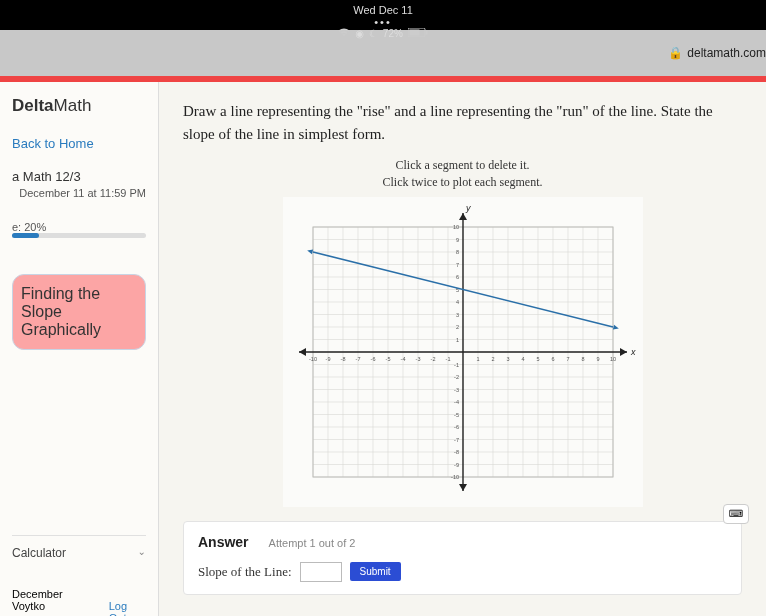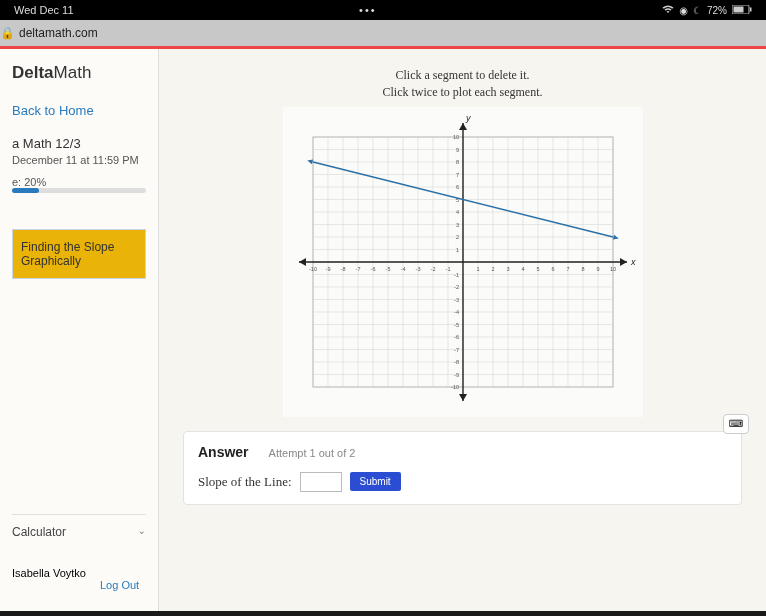--- a/index.html
+++ b/index.html
@@ -1,34 +1,34 @@
 <!DOCTYPE html>
 <html><head>
   <meta charset="utf-8">
   <style>
     * { margin: 0; padding: 0; box-sizing: border-box; }
     body { font-family: -apple-system, BlinkMacSystemFont, 'Segoe UI', Arial, sans-serif; background: #1a1a1a; width: 766px; height: 616px; overflow: hidden; }
-    .status-bar { display: flex; justify-content: space-between; align-items: center; background: #000; color: #ddd; padding: 4px 14px; font-size: 11px; height: 20px; }
+    .status-bar { display: flex; justify-content: space-between; align-items: center; background: #000; color: #ddd; padding: 4px 14px; font-size: 11px; height: 30px; flex-direction: column; }
     .status-left { font-weight: 500; }
     .status-center { letter-spacing: 2px; }
     .status-right { display: flex; align-items: center; gap: 5px; font-size: 10px; }
-    .url-bar { background: #c8c8c8; text-align: left; padding: 6px 0; font-size: 12px; color: #222; border-bottom: 3px solid #ef4444; }
+    .url-bar { background: #c8c8c8; text-align: right; padding: 16px 0; font-size: 12px; color: #222; border-bottom: 6px solid #ef4444; }
     .lock-icon { display: inline-block; margin-right: 4px; }
     .main-layout { display: flex; height: 562px; background: #f0eeea; }
     .sidebar { width: 159px; background: #fcfbf8; padding: 14px 12px; border-right: 1px solid #ddd; display: flex; flex-direction: column; }
     .brand { font-size: 17px; color: #333; margin-bottom: 20px; }
     .brand-bold { font-weight: 600; }
     .brand-light { font-weight: 300; }
     .back-link { color: #2a7bbe; font-size: 13px; margin-bottom: 18px; cursor: pointer; }
     .assignment-name { font-size: 13px; color: #333; font-weight: 500; margin-bottom: 3px; }
-    .due-date { font-size: 11px; color: #555; margin-bottom: 10px; }
+    .due-date { font-size: 11px; color: #555; margin-bottom: 22px; text-align: right; }
     .score-label { font-size: 11px; color: #555; margin-bottom: 0; }
     .progress-track { width: 100%; height: 5px; background: #ddd; border-radius: 3px; margin-bottom: 36px; }
     .progress-fill { width: 20%; height: 100%; background: #2a7bbe; border-radius: 3px; }
-    .topic-card { background: #eab308; border: 1px solid #c8d4e4; border-radius: 0; padding: 10px 8px; font-size: 12px; color: #333; cursor: pointer; }
+    .topic-card { background: #fca5a5; border: 1px solid #c8d4e4; border-radius: 12px; padding: 10px 8px; font-size: 16px; color: #333; cursor: pointer; }
     .sidebar-spacer { flex: 1; }
     .calc-row { display: flex; justify-content: space-between; border-top: 1px solid #e0e0e0; padding: 10px 0; font-size: 12px; color: #444; cursor: pointer; }
     .logout-row { display: flex; align-items: center; gap: 14px; font-size: 11px; padding: 6px 0; }
     .logout-link { color: #2a7bbe; cursor: pointer; margin-top: 24px; }
     .content { flex: 1; padding: 18px 24px 0 24px; background: #f6f5f0; overflow: hidden; }
     .question { font-family: Georgia, serif; font-size: 15px; color: #222; line-height: 1.5; margin-bottom: 12px; }
     .instructions { text-align: center; font-family: Georgia, serif; font-size: 12px; color: #333; margin-bottom: 6px; line-height: 1.4; }
     .graph-wrap { display: flex; justify-content: center; }
     .graph-svg { background: #fbfbf9; }
     .answer-box { background: #fff; border: 1px solid #e3e3e3; border-radius: 4px; margin-top: 14px; padding: 12px 14px; position: relative; }
@@ -82,26 +82,27 @@
     <div class="progress-track">
       <div class="progress-fill"></div>
     </div>
     <div class="topic-card">Finding the Slope Graphically</div>
     <div class="sidebar-spacer"></div>
     <div class="calc-row">
       <span>Calculator</span>
       <span class="chevron">⌄</span>
     </div>
     <div class="logout-row">
-      <span>Isabella Voytko</span>
+      <span>December Voytko</span>
       <span class="logout-link">Log Out</span>
     </div>
   </div>
 
   <div class="content">
+    <div class="question">Draw a line representing the "rise" and a line representing the "run" of the line. State the slope of the line in simplest form.</div>
     <div class="instructions">
       <div>Click a segment to delete it.</div>
       <div>Click twice to plot each segment.</div>
     </div>
 
     <div class="graph-wrap">
       <svg class="graph-svg" width="360" height="310" viewBox="0 0 360 310">
         <g id="graph-group">
             <line x1="30" y1="280" x2="30" y2="30" stroke="#d8d8d4" stroke-width="0.6"></line>
             <line x1="45" y1="280" x2="45" y2="30" stroke="#d8d8d4" stroke-width="0.6"></line>

